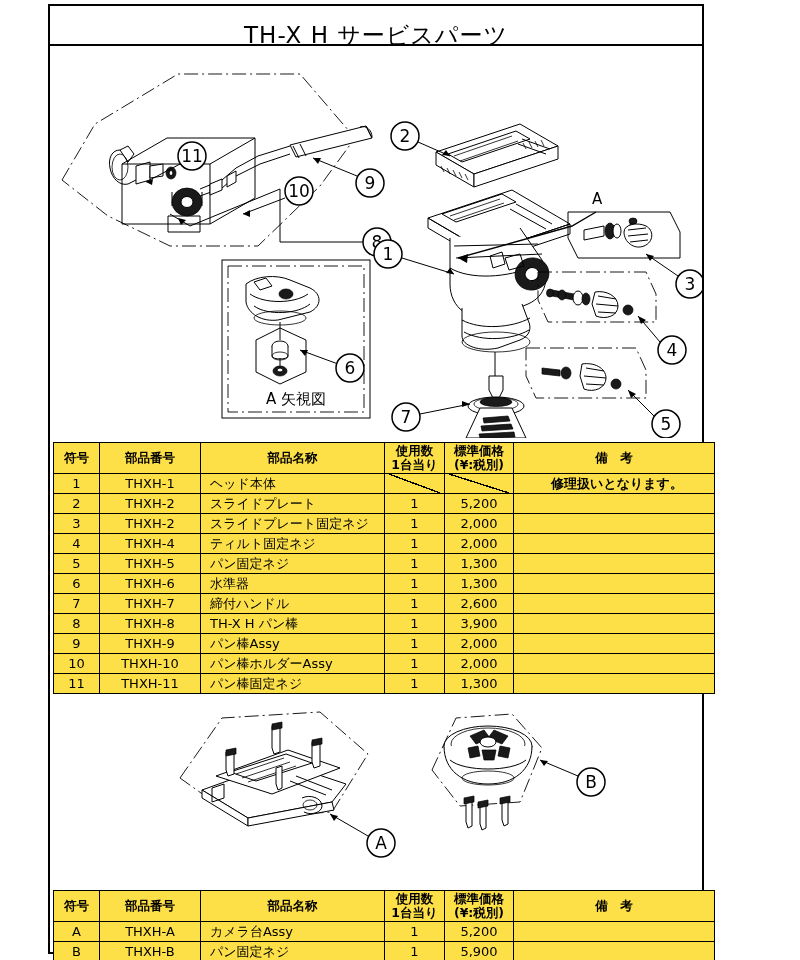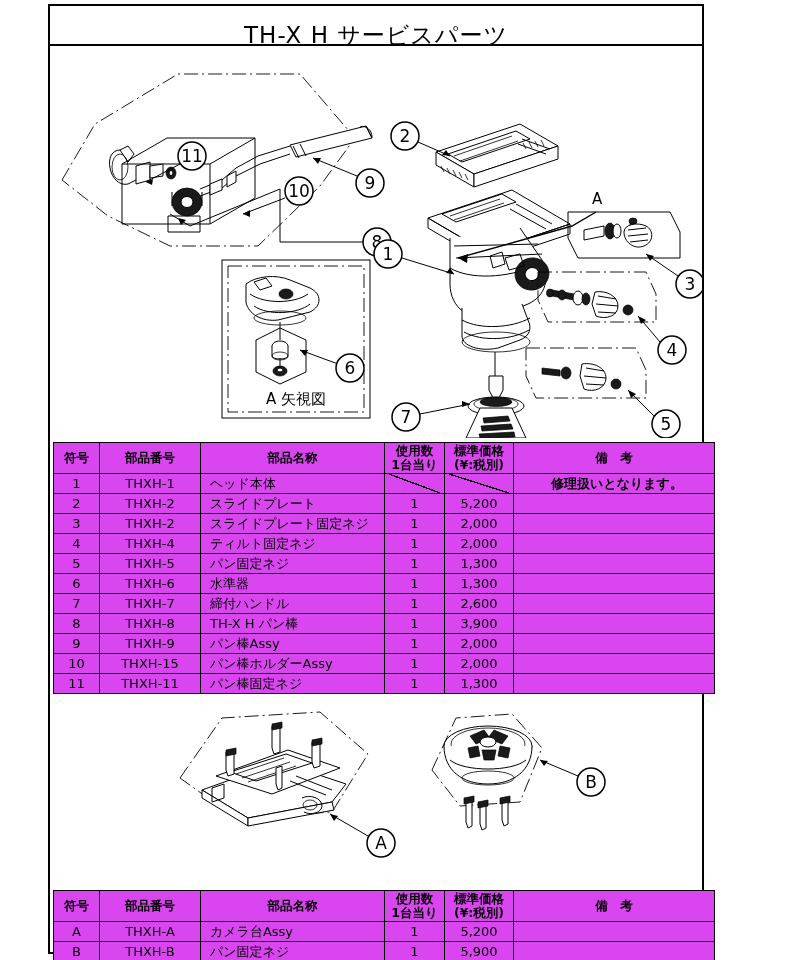--- a/index.html
+++ b/index.html
@@ -24,21 +24,21 @@
              letter-spacing:1px;font-family:"DejaVu Sans",sans-serif;margin-top:9px;}
 
   
   .diagram{position:absolute;}
   #diagram-top{left:0;top:40px;width:100%;height:392px;}
   #diagram-bottom{left:0;top:644px;width:100%;height:238px;}
   .diagram svg{display:block;width:100%;height:100%;}
 
   
   table.parts{position:absolute;border-collapse:collapse;
-              table-layout:fixed;background:#d946ef;}
+              table-layout:fixed;background:#fde047;}
   table.parts td,table.parts th{border:1px solid #000;padding:0;
               font-size:13px;text-align:center;vertical-align:middle;
               font-family:"DejaVu Sans",sans-serif;}
   table.parts thead th{font-weight:bold;height:30px;font-size:12.5px;
               line-height:14px;}
   table.parts tbody td{height:19px;}
   .c-sym{width:45px;}
   .c-num{width:100px;}
   .c-name{width:183px;text-align:left !important;padding-left:9px !important;
           font-weight:normal;font-size:12.5px;}
@@ -353,21 +353,21 @@
         <tr>
           <td class="c-sym pnum">9</td>
           <td class="c-num pnum">THXH-9</td>
           <td class="c-name">パン棒Assy</td>
           <td class="c-qty pnum">1</td>
           <td class="c-price pnum">2,000</td>
           <td class="c-rem"></td>
         </tr>
         <tr>
           <td class="c-sym pnum">10</td>
-          <td class="c-num pnum">THXH-15</td>
+          <td class="c-num pnum">THXH-10</td>
           <td class="c-name">パン棒ホルダーAssy</td>
           <td class="c-qty pnum">1</td>
           <td class="c-price pnum">2,000</td>
           <td class="c-rem"></td>
         </tr>
         <tr>
           <td class="c-sym pnum">11</td>
           <td class="c-num pnum">THXH-11</td>
           <td class="c-name">パン棒固定ネジ</td>
           <td class="c-qty pnum">1</td>

